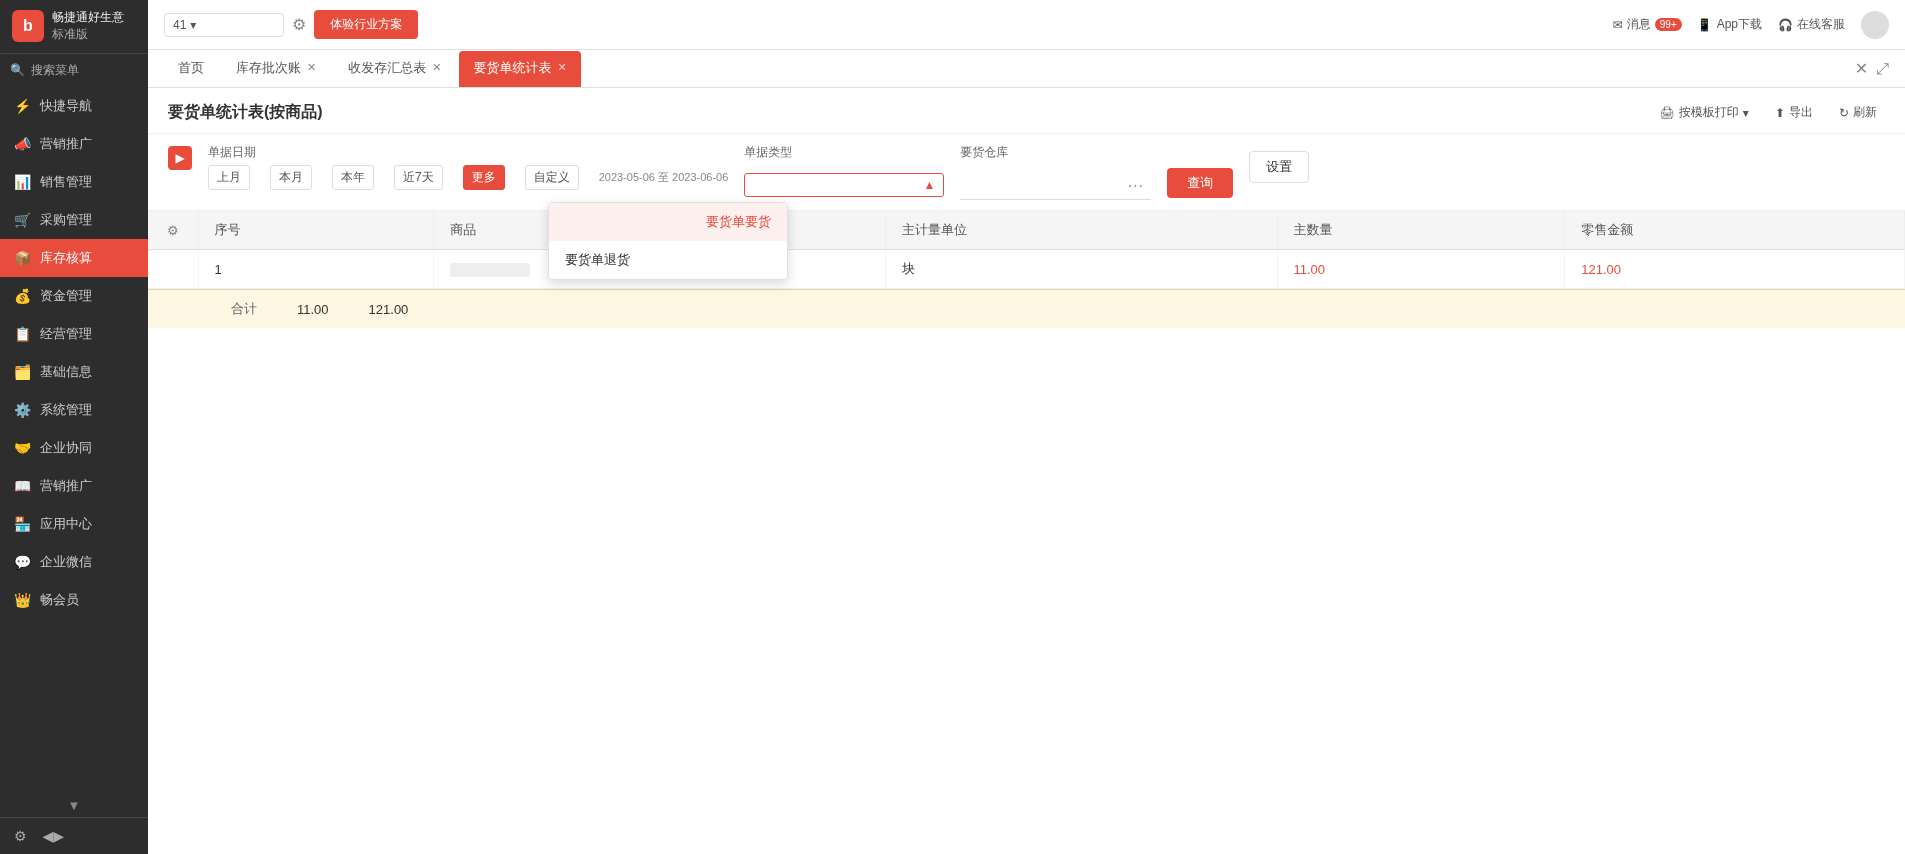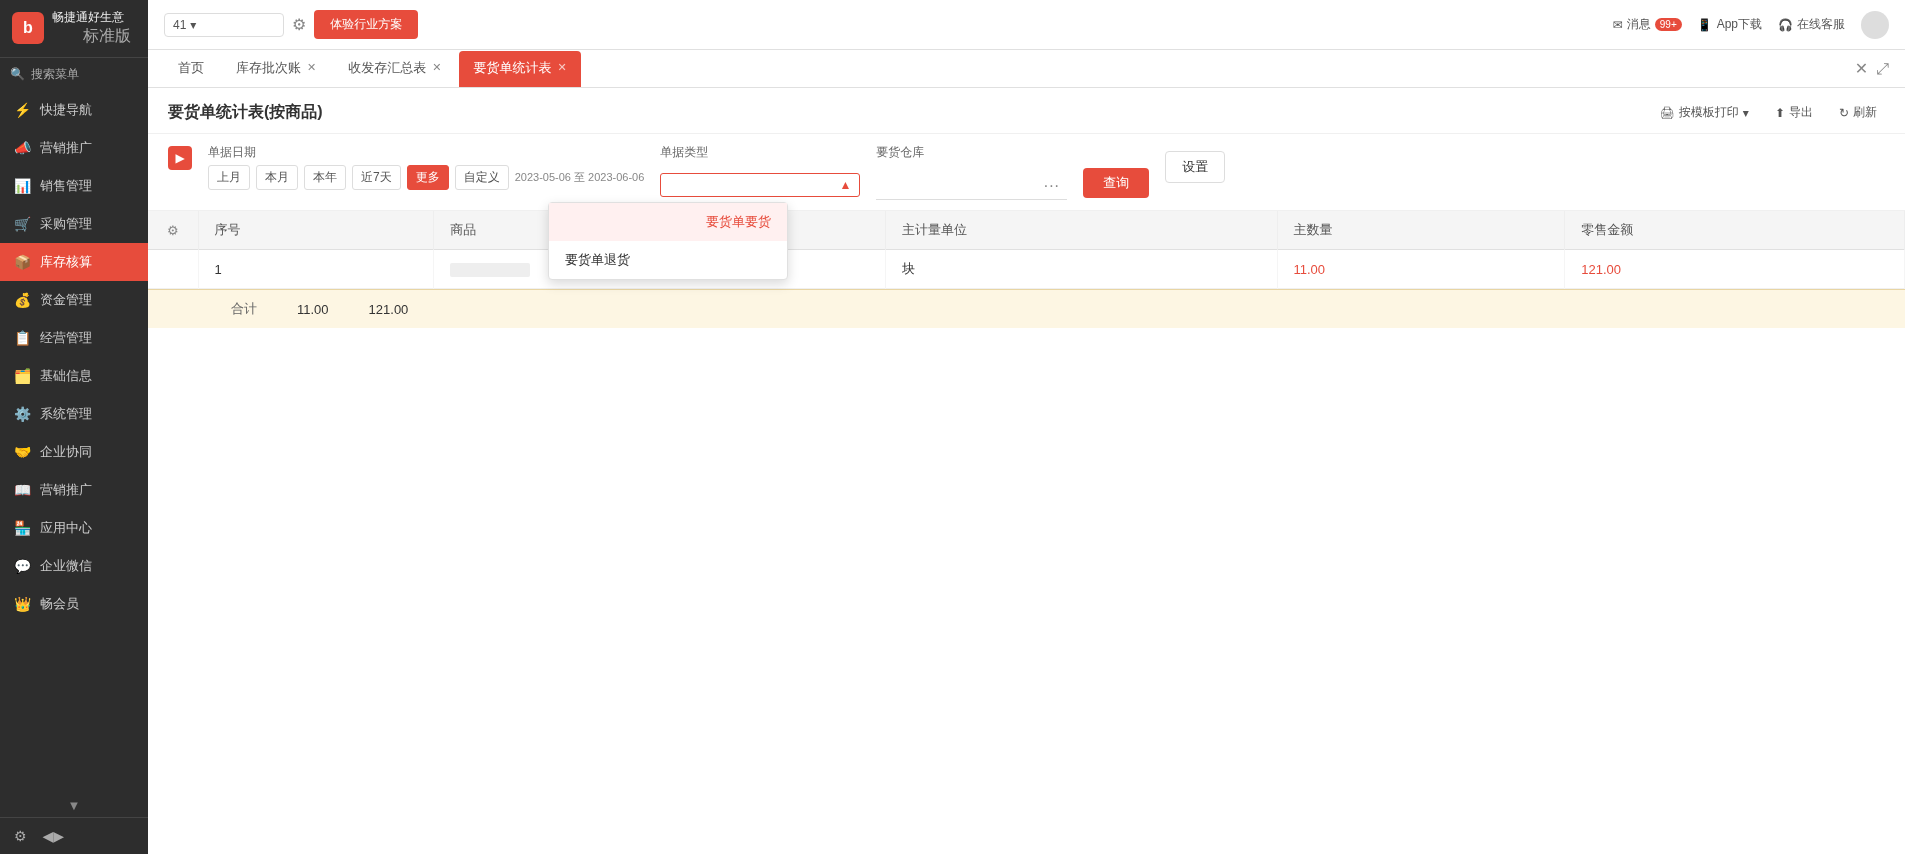--- a/index.html
+++ b/index.html
@@ -30,21 +30,21 @@
       background: #e74c3c;
       border-radius: 6px;
       display: flex;
       align-items: center;
       justify-content: center;
       color: white;
       font-weight: bold;
       font-size: 16px;
     }
     .logo-text { font-size: 12px; color: #eee; line-height: 1.3; }
-    .logo-sub { font-size: 16px; color: #aaa; margin-left: 31px; }
+    .logo-sub { font-size: 12px; color: #aaa; }
     .sidebar-search {
       padding: 8px 10px;
       display: flex;
       align-items: center;
       gap: 6px;
       color: #aaa;
       cursor: pointer;
       font-size: 12px;
     }
     .sidebar-nav { flex: 1; overflow-y: auto; }
@@ -266,21 +266,21 @@
       flex-direction: column;
       gap: 4px;
     }
     .filter-label {
       font-size: 12px;
       color: #666;
     }
     .date-range-selector {
       display: flex;
       align-items: center;
-      gap: 6px;
+      gap: 20px;
       flex-wrap: wrap;
     }
     .date-btn {
       padding: 3px 8px;
       border: 1px solid #ddd;
       border-radius: 3px;
       cursor: pointer;
       font-size: 12px;
       color: #555;
       background: white;

